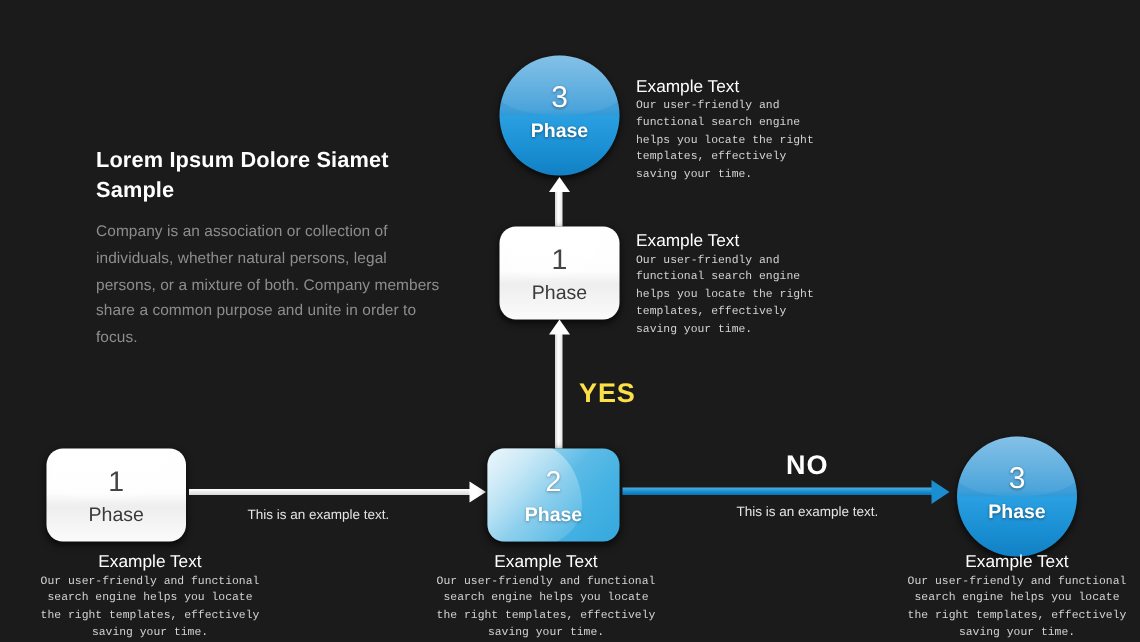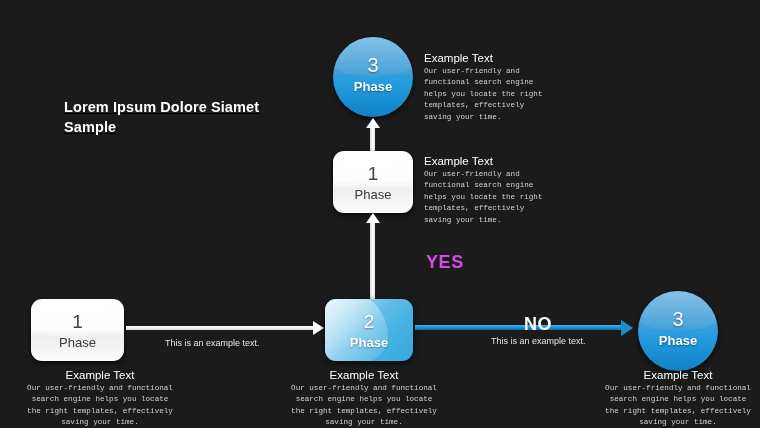--- a/index.html
+++ b/index.html
@@ -13,21 +13,21 @@
   }
 
   #slide {
     position: relative;
     width: 760px;
     height: 428px;
     background: #1b1b1b;
   }
 
   
-  .headline-block { position: absolute; left: 64px; top: 98px; width: 230px; text-decoration: underline; }
+  .headline-block { position: absolute; left: 64px; top: 98px; width: 230px; }
 
   .headline {
     font-size: 14.5px;
     font-weight: bold;
     color: #ffffff;
     line-height: 1.35;
     letter-spacing: .1px;
   }
 
   .headline-body {
@@ -227,27 +227,26 @@
     border-left: 12px solid #1a8ed0;
   }
   #arrow-center-to-right { left: 415px; top: 325px; width: 207px; }
 
   
   .flow-label-yes {
     position: absolute;
     left: 386px; top: 252px;
     font-size: 18px;
     font-weight: bold;
-    color: #d946ef;
+    color: #fde047;
     letter-spacing: .6px;
-    margin-left: 40px;
   }
   .flow-label-no {
     position: absolute;
-    left: 524px; top: 314px;
+    left: 524px; top: 300px;
     font-size: 18px;
     font-weight: bold;
     color: #ffffff;
     letter-spacing: .6px;
   }
 
   .edge-text {
     position: absolute;
     font-size: 9px;
     color: #e4e4e4;
@@ -256,20 +255,21 @@
   #edge-text-left  { left: 165px; top: 338px; }
   #edge-text-right { left: 491px; top: 336px; }
 </style>
 </head>
 <body>
 
 <div id="slide">
 
   <div class="headline-block">
     <div class="headline">Lorem Ipsum Dolore Siamet Sample</div>
+    <div class="headline-body">Company is an association or collection of individuals, whether natural persons, legal persons, or a mixture of both. Company members share a common purpose and unite in order to focus.</div>
   </div>
 
   <div class="circle" id="circle-top">
     <div class="circle-num">3</div>
     <div class="circle-label">Phase</div>
   </div>
 
   <div class="caption-side" id="caption-top">
     <div class="caption-title">Example Text</div>
     <div class="caption-body">Our user-friendly and functional search engine helps you locate the right templates, effectively  saving your time.</div>

